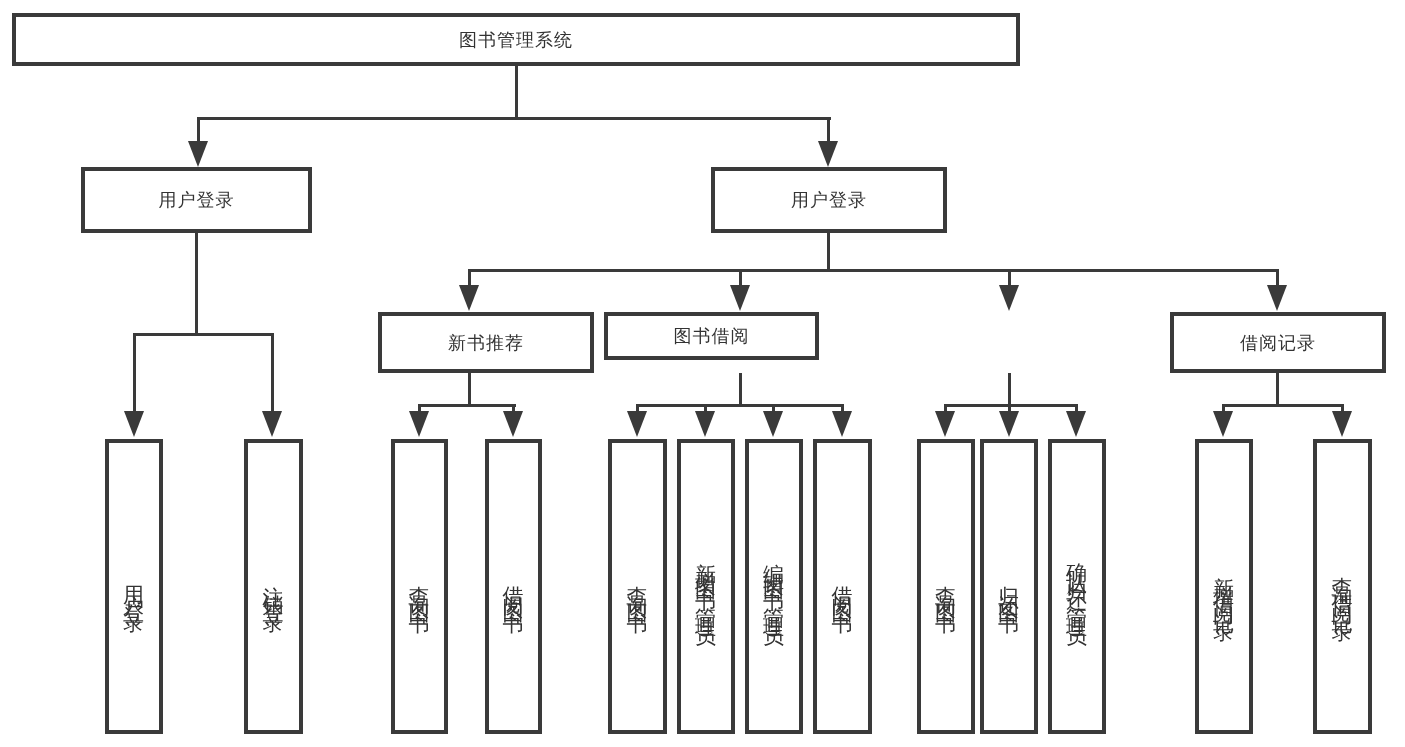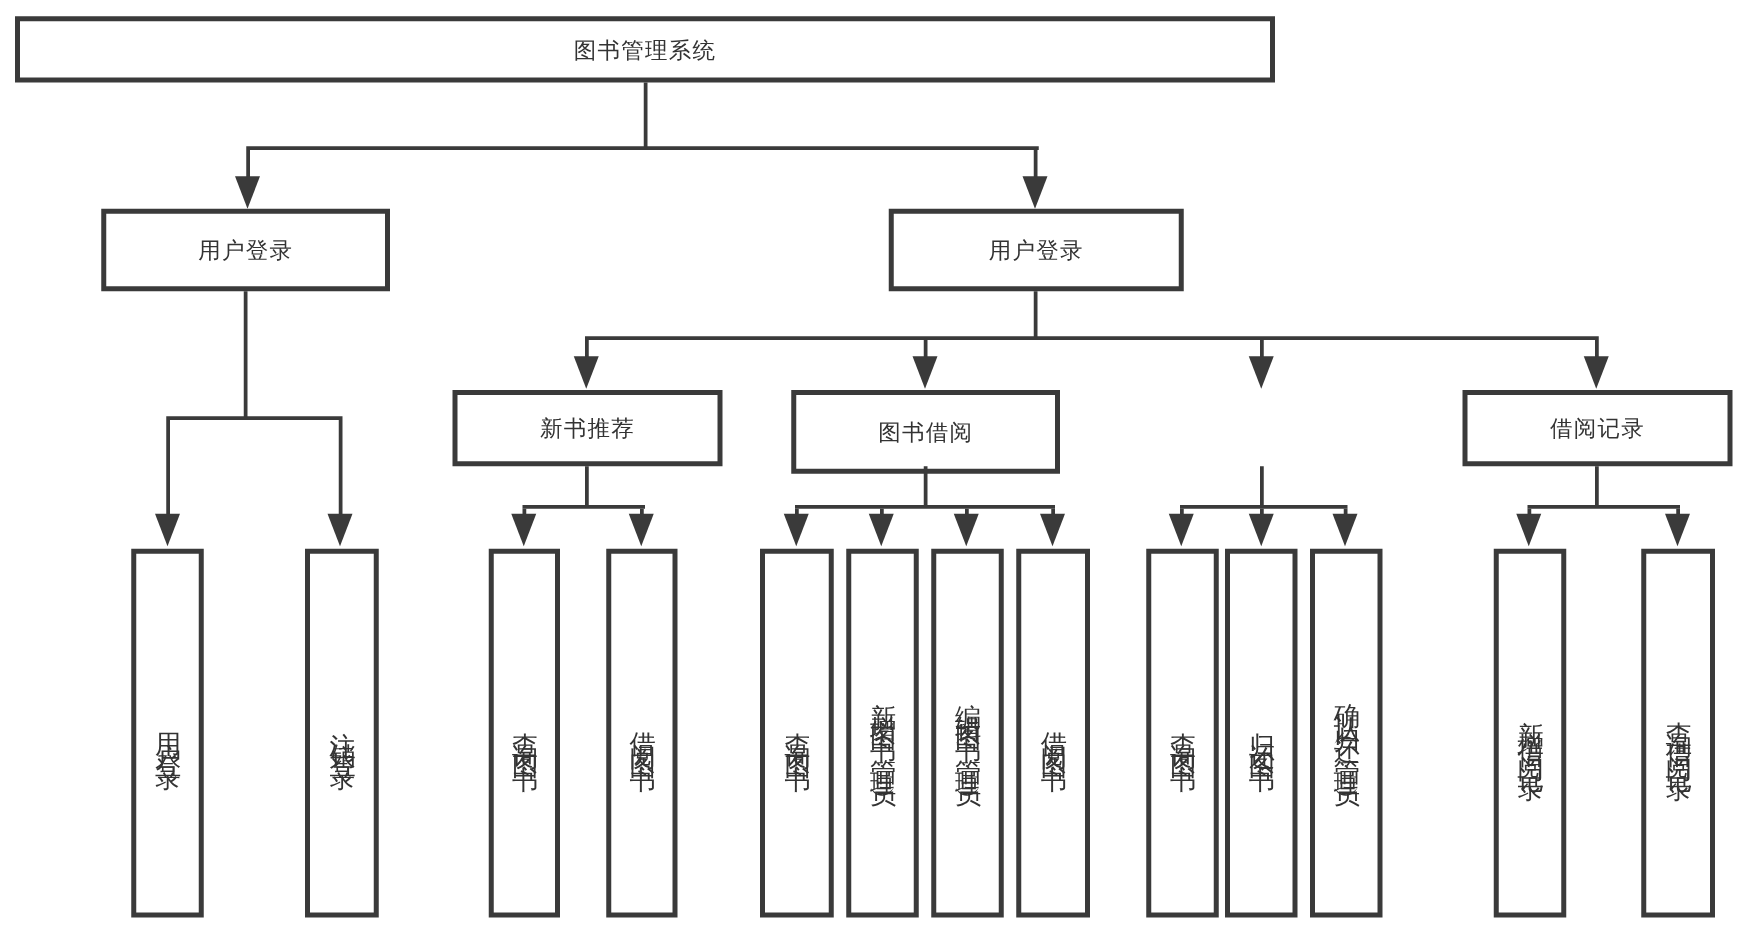--- a/index.html
+++ b/index.html
@@ -98,24 +98,24 @@
   <div class="line" style="left:468px;top:269px;width:811px;height:3px"></div>
   <div class="line" style="left:468px;top:272px;width:3px;height:14px"></div>
   <div class="arrow" style="left:459px;top:285px"></div>
   <div class="line" style="left:739px;top:272px;width:3px;height:14px"></div>
   <div class="arrow" style="left:730px;top:285px"></div>
   <div class="line" style="left:1008px;top:272px;width:3px;height:14px"></div>
   <div class="arrow" style="left:999px;top:285px"></div>
   <div class="line" style="left:1276px;top:272px;width:3px;height:14px"></div>
   <div class="arrow" style="left:1267px;top:285px"></div>
 
-  <div class="box" style="left:362px;top:312px;width:216px;height:61px">
+  <div class="box" style="left:378px;top:312px;width:216px;height:61px">
     <span class="hlabel">新书推荐</span>
   </div>
-  <div class="box" style="left:633px;top:312px;width:215px;height:67px">
+  <div class="box" style="left:604px;top:312px;width:215px;height:48px">
     <span class="hlabel">图书借阅</span>
   </div>
   <div class="box" style="left:1170px;top:312px;width:216px;height:61px">
     <span class="hlabel">借阅记录</span>
   </div>
 
   <div class="line" style="left:468px;top:373px;width:3px;height:31px"></div>
   <div class="line" style="left:418px;top:404px;width:98px;height:3px"></div>
   <div class="line" style="left:418px;top:407px;width:3px;height:8px"></div>
   <div class="arrow" style="left:409px;top:411px"></div>

